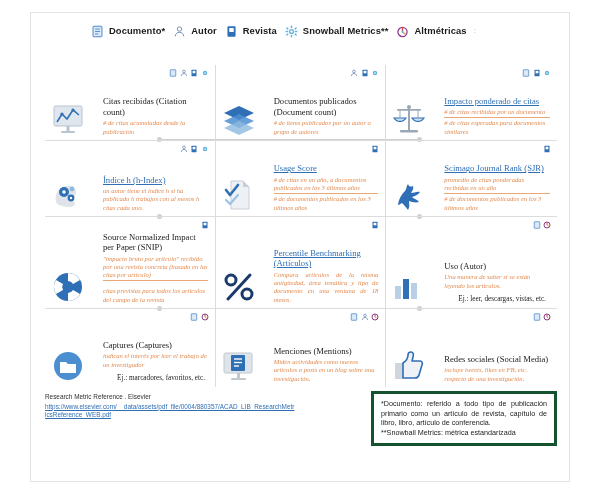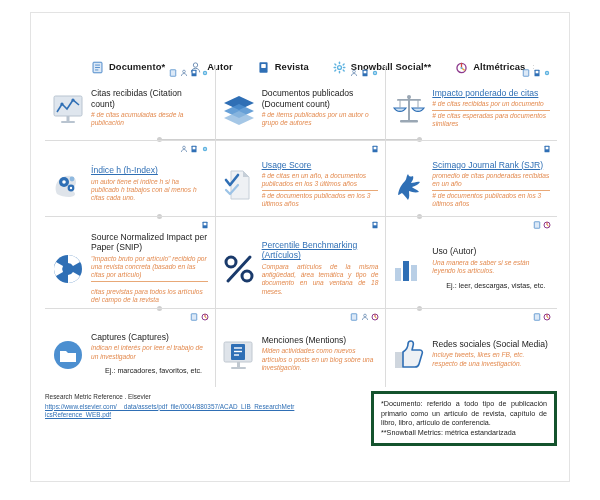--- a/index.html
+++ b/index.html
@@ -9,42 +9,42 @@
     font-family:"Liberation Sans", sans-serif;
     -webkit-font-smoothing:antialiased;
   }
   #slide{
     position:absolute;left:30px;top:12px;width:540px;height:470px;
     background:#ffffff;border:1px solid #e3e3e3;box-sizing:border-box;
   }
 
   
   .legend{
-    position:absolute;left:60px;top:34px;width:420px;height:26px;
-    display:flex;align-items:flex-end;gap:24px;
+    position:absolute;left:60px;top:4px;width:420px;height:26px;
+    display:flex;align-items:center;gap:8px;
   }
   .legend-item{display:flex;align-items:center;gap:5px;}
   .legend-item .lbl{font-size:9.4px;font-weight:bold;color:#1a1a1a;letter-spacing:.1px;white-space:nowrap;}
   .licon{width:13px;height:13px;display:block;flex:none;}
   .legend-dots{font-size:8px;color:#b9b9b9;margin-left:2px;}
 
   
   .grid{
     position:absolute;left:14px;top:52px;width:512px;height:320px;
     display:grid;
     grid-template-columns:1fr 1fr 1fr;
     grid-template-rows:76px 76px 92px 78px;
   }
   .card{
     position:relative;
     border-right:1px solid #dcdcdc;
     border-bottom:1px solid #dcdcdc;
     padding:8px 7px 4px 6px;
     box-sizing:border-box;
-    display:flex;align-items:center;gap:6px;
+    display:flex;align-items:flex-end;gap:18px;font-family:Liberation Serif, serif;
   }
   .card.no-r{border-right:none;}
   .card.no-b{border-bottom:none;}
   .card-body{flex:1;min-width:0;padding-top:7px;}
   .card-ico{width:34px;height:34px;flex:none;margin-top:9px;}
   .card-ico svg{display:block;}
 
   .c-title{
     font-size:8.6px;color:#1b1b1b;line-height:1.22;margin:0 0 2px 0;
     font-weight:400;
@@ -141,21 +141,21 @@
               <rect x="0.6" y="7.1" width="3.3" height="1.8" rx=".8"></rect>
               <rect x="12.1" y="7.1" width="3.3" height="1.8" rx=".8"></rect>
               <rect x="2" y="2.6" width="1.8" height="3.3" rx=".8" transform="rotate(-45 2.9 4.2)"></rect>
               <rect x="12.2" y="2.6" width="1.8" height="3.3" rx=".8" transform="rotate(45 13.1 4.2)"></rect>
               <rect x="2" y="10.1" width="1.8" height="3.3" rx=".8" transform="rotate(45 2.9 11.7)"></rect>
               <rect x="12.2" y="10.1" width="1.8" height="3.3" rx=".8" transform="rotate(-45 13.1 11.7)"></rect>
             </g>
             <circle cx="8" cy="8" r="1.5" fill="#ffffff"></circle>
           </svg>
       </span>
-      <span class="lbl">Snowball Social**</span>
+      <span class="lbl">Snowball Metrics**</span>
     </div>
 
     <div class="legend-item">
       <span class="licon">
         <svg viewBox="0 0 16 16">
             <circle cx="8" cy="8.6" r="5.6" fill="none" stroke="#8d3a8d" stroke-width="1.6"></circle>
             <path d="M8 3v5.6" stroke="#d24b3e" stroke-width="1.6" stroke-linecap="round"></path>
             <path d="M8 8.6l3.6 2.6" stroke="#e8a33d" stroke-width="1.6" stroke-linecap="round"></path>
             <circle cx="8" cy="8.6" r="1.2" fill="#5fb3e0"></circle>
           </svg>

